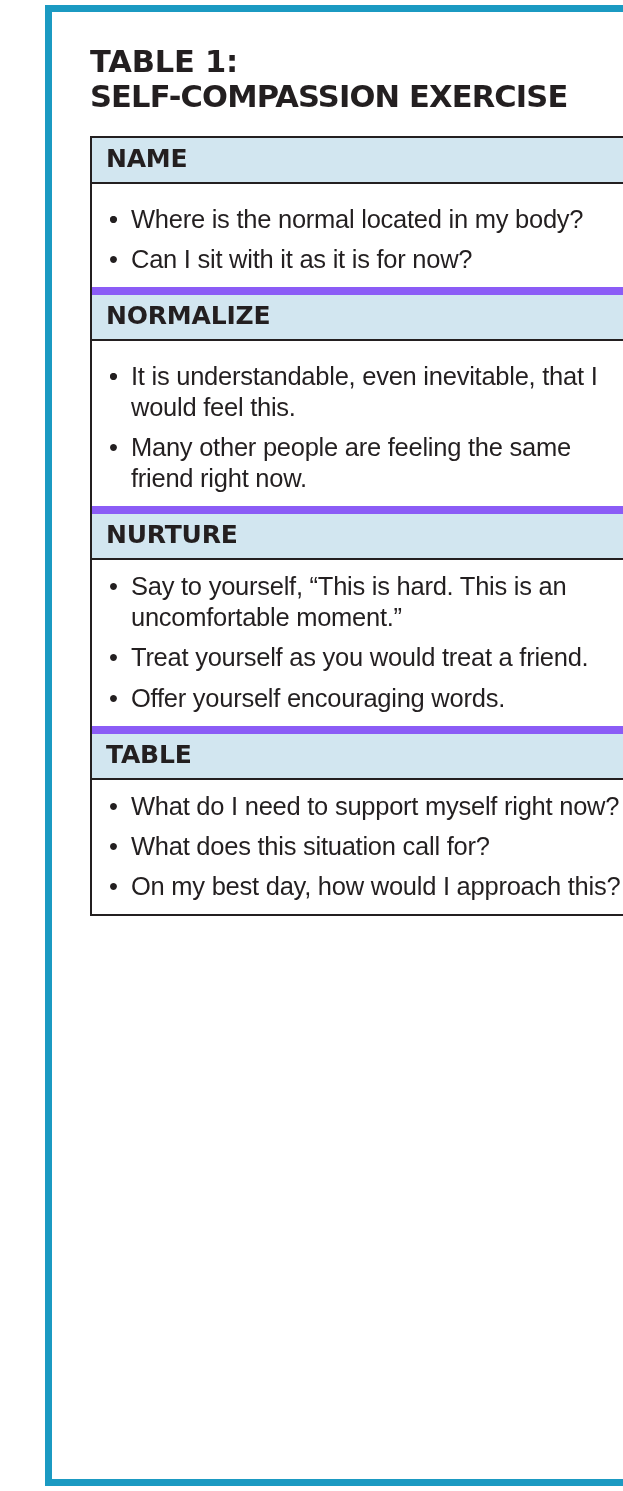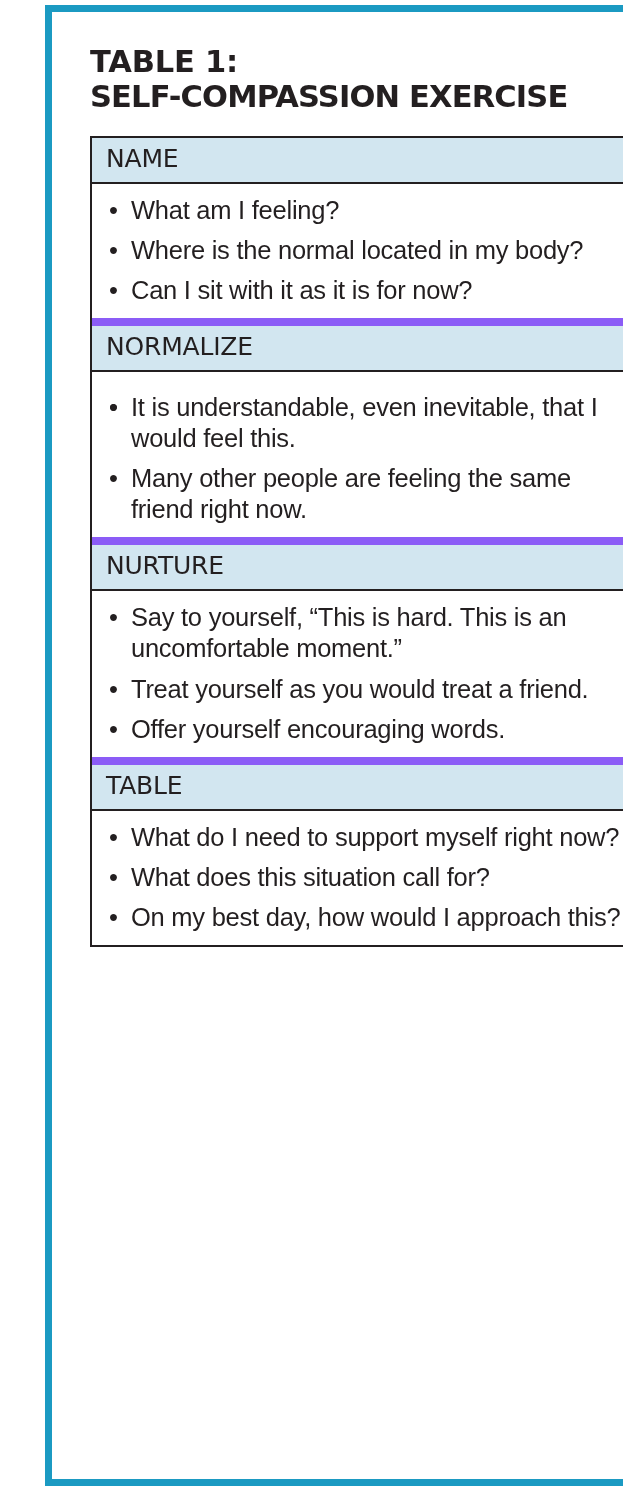--- a/index.html
+++ b/index.html
@@ -78,21 +78,21 @@
     background: #d2e6f0;
     border-bottom: 2px solid #231f20;
     box-sizing: border-box;
     padding: 7px 0 9px 14px;
   }
   .section + .section .section-header {
     border-top: 8px solid #8b5cf6;
   }
   .section-header-label {
     font-family: "DejaVu Sans", "Liberation Sans", sans-serif;
-    font-weight: normal;
+    font-weight: bold;
     font-size: 25px;
     line-height: 1.12;
     letter-spacing: -0.2px;
     color: #231f20;
   }
 
   .section-body {
     background: #ffffff;
     box-sizing: border-box;
     padding: 11px 10px 12px 14px;
@@ -134,21 +134,21 @@
       <div class="title-block">
         <span class="title-line line1">TABLE 1:</span>
         <span class="title-line line2">SELF-COMPASSION EXERCISE</span>
       </div>
 
       <div class="exercise-table" id="table-root">
           <div class="section">
             <div class="section-header"><span class="section-header-label">NAME</span></div>
             <div class="section-body">
               <ul class="bullet-list">
-                <li class="bullet-item"><span class="bullet-dot">•</span><span class="bullet-text">What am I feeling?</span></li>
+                <li class="bullet-item"><span class="bullet-dot">•</span></li>
                 <li class="bullet-item"><span class="bullet-dot">•</span><span class="bullet-text">Where is the normal located in my body?</span></li>
                 <li class="bullet-item"><span class="bullet-dot">•</span><span class="bullet-text">Can I sit with it as it is for now?</span></li>
               </ul>
             </div>
           </div>
           <div class="section">
             <div class="section-header"><span class="section-header-label">NORMALIZE</span></div>
             <div class="section-body">
               <ul class="bullet-list">
                 <li class="bullet-item"><span class="bullet-dot">•</span></li>

